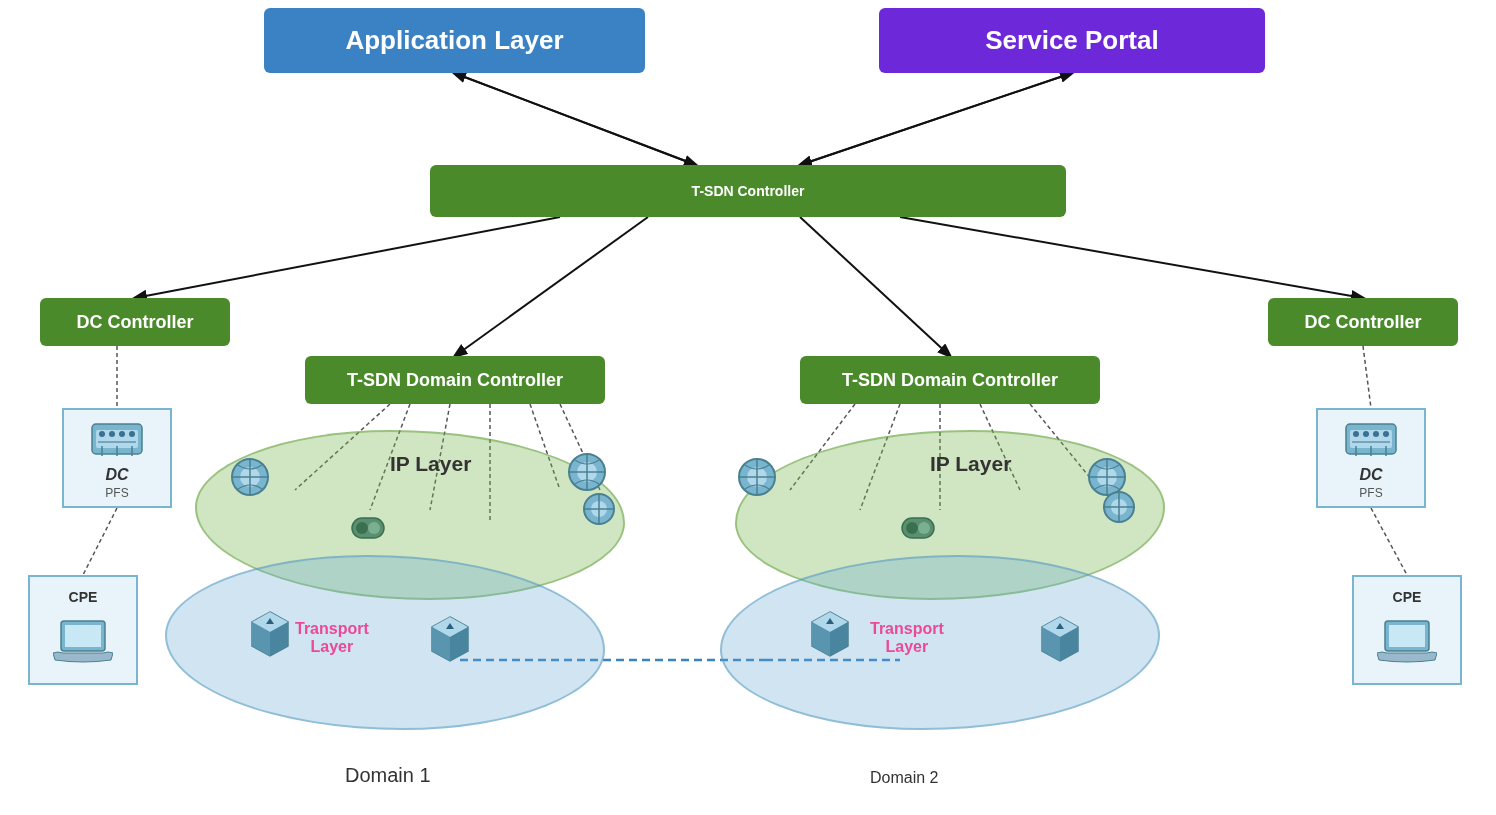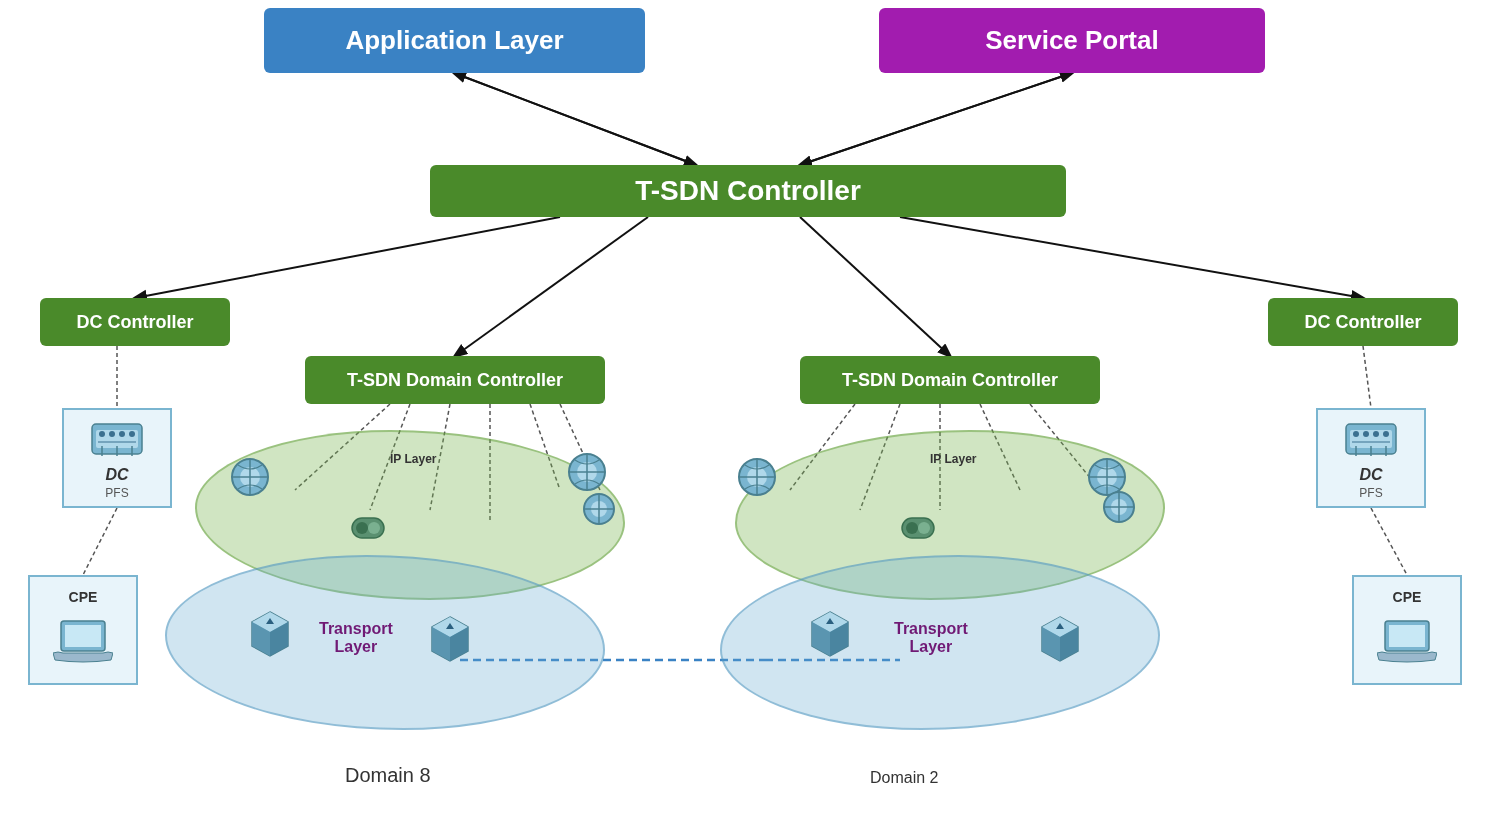--- a/index.html
+++ b/index.html
@@ -33,21 +33,21 @@
       color: white;
       font-size: 26px;
       font-weight: bold;
     }
     .service-portal-box {
       position: absolute;
       top: 8px;
       left: 879px;
       width: 386px;
       height: 65px;
-      background: #a21caf;
+      background: #6d28d9;
       border-radius: 6px;
       display: flex;
       align-items: center;
       justify-content: center;
     }
     .service-portal-box span {
       color: white;
       font-size: 26px;
       font-weight: bold;
     }
@@ -59,21 +59,21 @@
       width: 636px;
       height: 52px;
       background: #4a8a2a;
       border-radius: 6px;
       display: flex;
       align-items: center;
       justify-content: center;
     }
     .tsdn-controller-box span {
       color: white;
-      font-size: 28px;
+      font-size: 14px;
       font-weight: bold;
     }
     
     .dc-controller-left {
       position: absolute;
       top: 298px;
       left: 40px;
       width: 190px;
       height: 48px;
       background: #4a8a2a;
@@ -265,30 +265,29 @@
       left: 720px;
       width: 440px;
       height: 175px;
       background: rgba(100, 170, 210, 0.3);
       border-radius: 65% 55% 65% 55%;
       border: 2px solid rgba(80, 150, 190, 0.5);
     }
     
     .ip-layer-label {
       position: absolute;
-      font-size: 12px;
+      font-size: 21px;
       font-weight: bold;
       color: #333;
     }
     .transport-layer-label {
       position: absolute;
       font-size: 16px;
       font-weight: bold;
-      color: #701a75;
-      margin-left: 24px;
+      color: #ec4899;
     }
     
     .device-pos {
       position: absolute;
     }
     
     svg.lines {
       position: absolute;
       top: 0;
       left: 0;
@@ -572,19 +571,19 @@
 
   <div class="device-pos" style="top:510px;left:900px;">
     <svg width="36" height="36" viewBox="0 0 36 36">
       <rect x="2" y="8" width="32" height="20" rx="10" fill="#5a9070" stroke="#3a7050" stroke-width="1.5"></rect>
       <circle cx="12" cy="18" r="6" fill="#3a7050"></circle>
       <circle cx="24" cy="18" r="6" fill="#7ab090"></circle>
     </svg>
   </div>
 
   <div class="domain-label-1">
-    <span>Domain 8</span>
+    <span>Domain 1</span>
   </div>
   <div class="domain-label-2">
     <span>Domain 2</span>
   </div>
 
 </div>
 
 </body></html>

